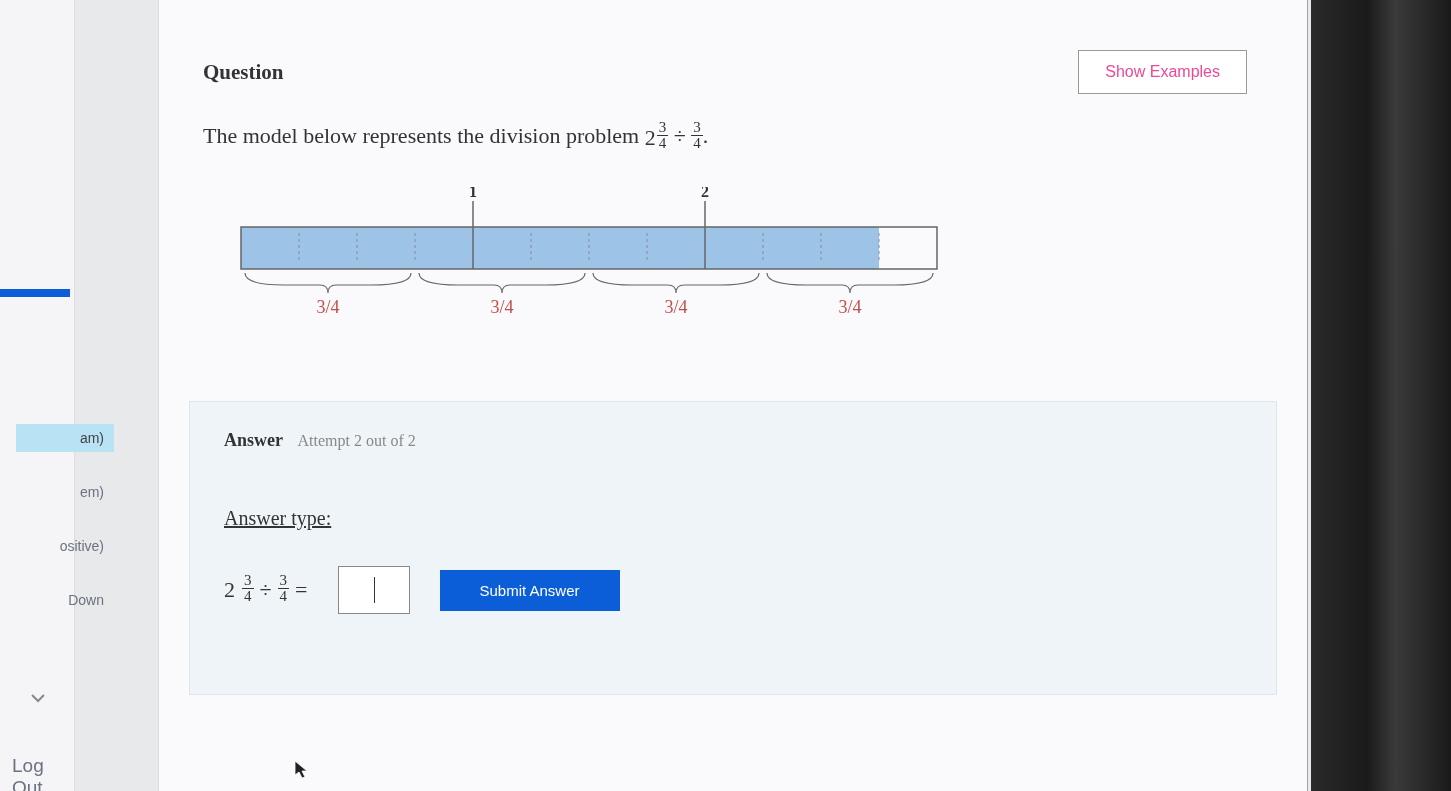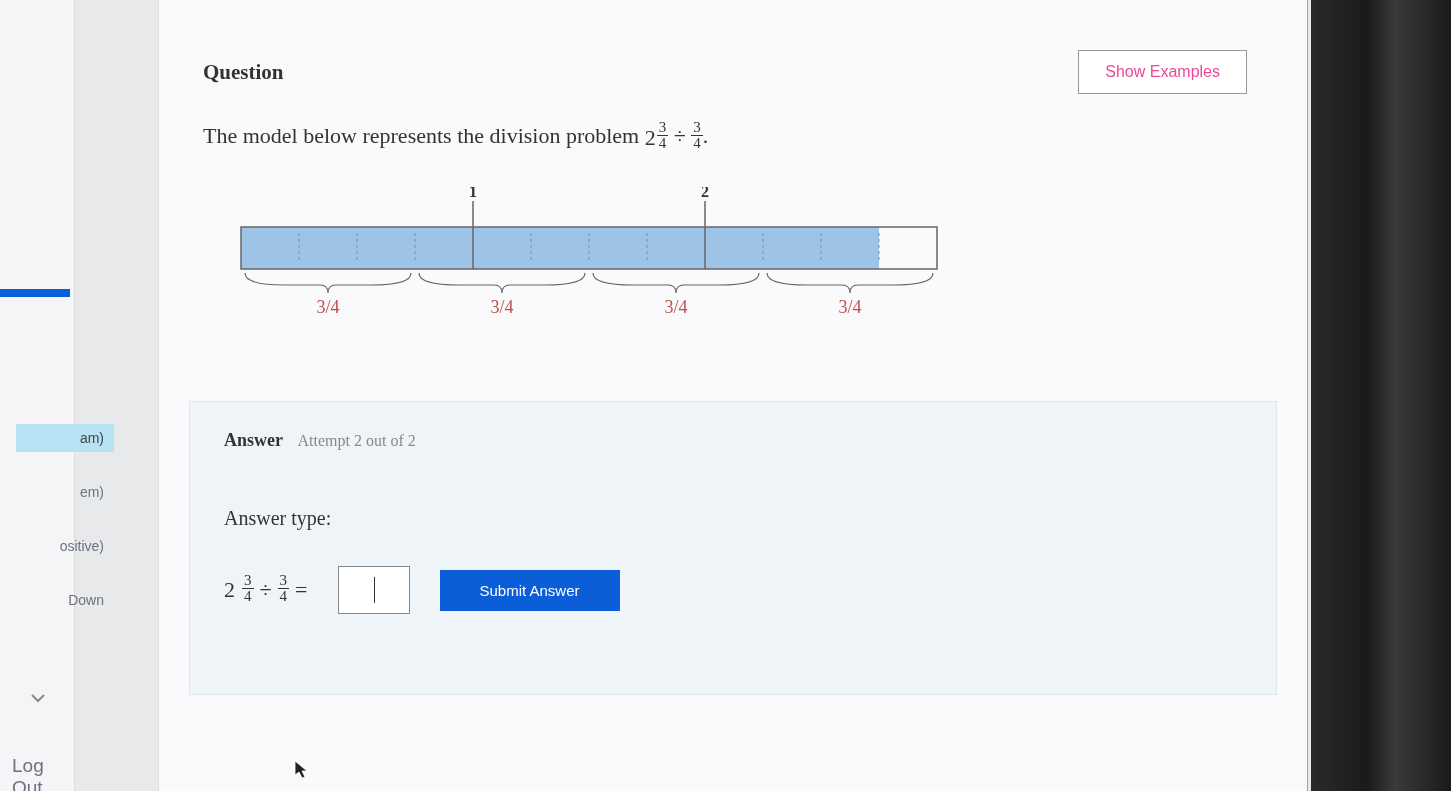--- a/index.html
+++ b/index.html
@@ -136,20 +136,21 @@
   color: #888;
   font-size: 16px;
   margin-left: 10px;
 }
 .answer-type-row {
   margin-top: 56px;
   font-size: 20px;
   display: flex;
   align-items: center;
   gap: 10px;
+  text-decoration: underline;
 }
 .answer-type-select {
   display: inline-flex;
   align-items: center;
   border: 1px solid #ccc;
   background: #fcfcfc;
   padding: 6px 12px;
   font-size: 19px;
   font-weight: bold;
   color: #555;

